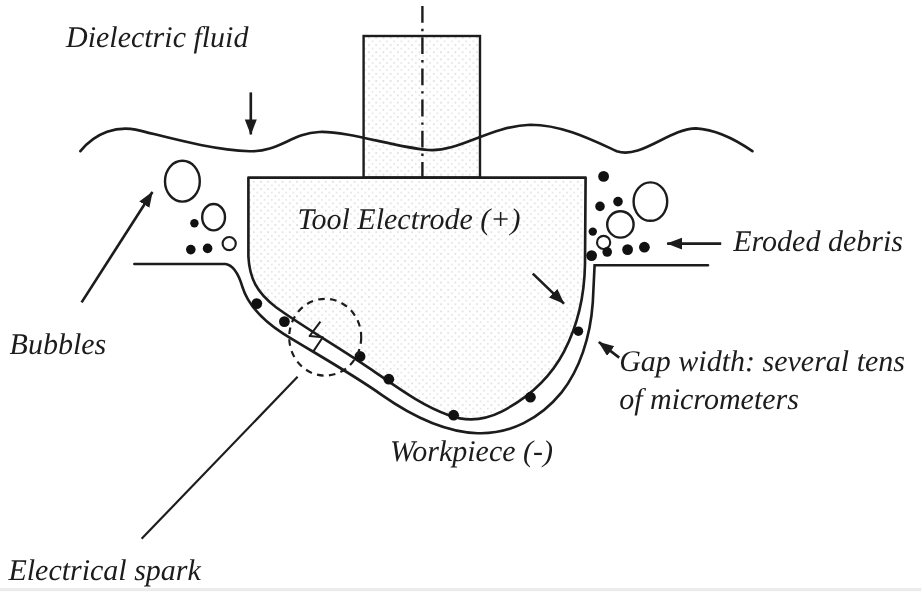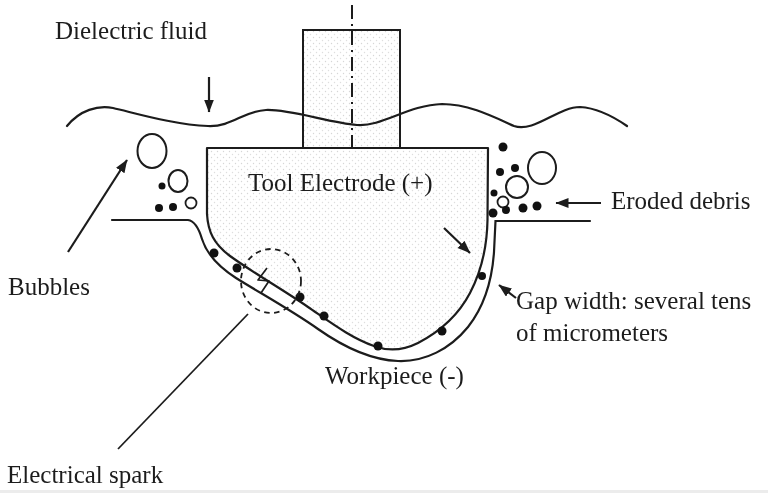--- a/index.html
+++ b/index.html
@@ -2,20 +2,21 @@
 <html><head>
 <meta charset="utf-8">
 <style>
   html,body{margin:0;padding:0;background:#ffffff;}
   #stage{
     position:relative;
     width:768px;height:493px;
     background:#ffffff;
     overflow:hidden;
     font-family:"Liberation Serif", serif;
+    font-style:italic;
   }
   svg{display:block;}
   text{
     font-family:"Liberation Serif", serif;
     font-size:25px;
     fill:#1c1c1c;
   }
 </style>
 </head>
 <body>

